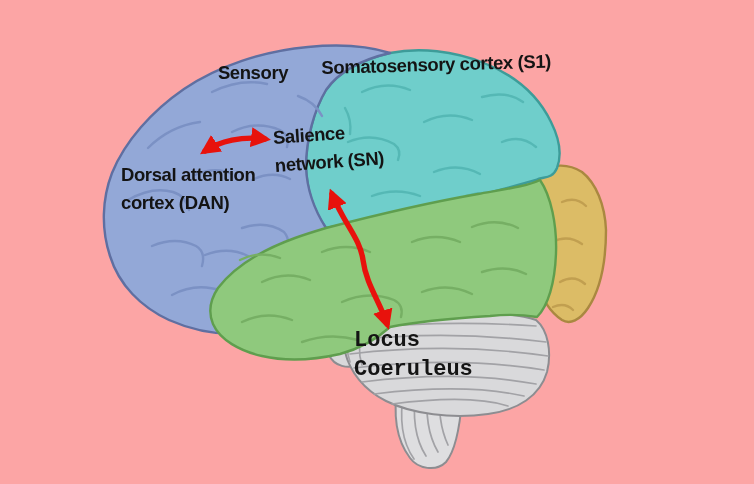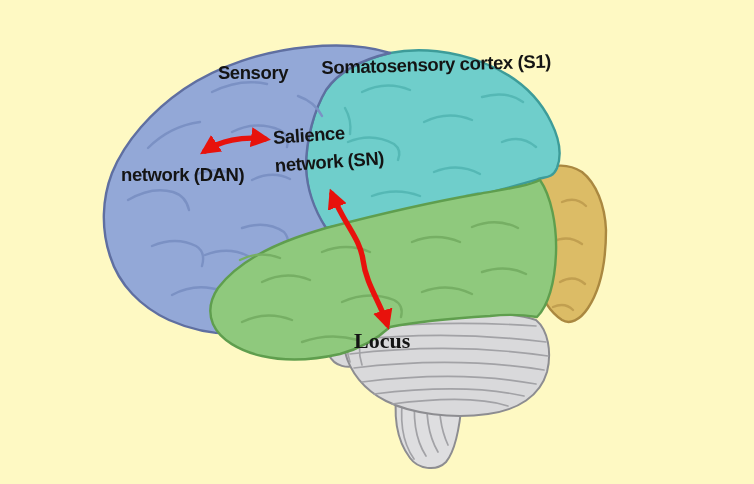--- a/index.html
+++ b/index.html
@@ -1,23 +1,23 @@
 <!DOCTYPE html>
 <html><head>
 <meta charset="utf-8">
 <style>
   html,body{margin:0;padding:0;background:#ffffff;}
   body{width:754px;height:484px;overflow:hidden;}
-  .stage{position:relative;width:754px;height:484px;background:#fef9c3;}
+  .stage{position:relative;width:754px;height:484px;background:#fca5a5;}
   .stage svg{position:absolute;left:0;top:0;}
   .lbl{position:absolute;color:#141414;font-family:"Liberation Sans","DejaVu Sans",sans-serif;
        font-weight:700;font-size:18.5px;line-height:28px;letter-spacing:-0.4px;white-space:nowrap;}
   .lbl span{display:block;}
   .lbl.center{text-align:center;}
-  .lbl.serif{font-family:Liberation Serif, serif;font-size:22px;line-height:29px;letter-spacing:0;}
+  .lbl.serif{font-family:Liberation Mono, monospace;font-size:22px;line-height:29px;letter-spacing:0;}
   #lbl-sensory{left:203px;top:59px;width:100px;}
   #lbl-somato{left:321px;top:54px;transform:rotate(-1.6deg);transform-origin:left top;}
   #lbl-salience{left:272px;top:124px;transform:rotate(-4deg);transform-origin:left top;}
   #lbl-dan{left:121px;top:161px;}
   #lbl-lc{left:354px;top:326px;}
   
   .outline{stroke-width:2.4;stroke-linejoin:round;}
   .frontal-o{stroke:#5f6fa1;}
   .parietal-o{stroke:#3d9c99;}
   .temporal-o{stroke:#5f9e4e;}
@@ -134,20 +134,22 @@
   <div class="lbl" id="lbl-somato">
     <span>Somatosensory cortex (S1)</span>
   </div>
 
   <div class="lbl" id="lbl-salience">
     <span>Salience</span>
     <span>network (SN)</span>
   </div>
 
   <div class="lbl" id="lbl-dan">
-    <span>network (DAN)</span>
+    <span>Dorsal attention</span>
+    <span>cortex (DAN)</span>
   </div>
 
   <div class="lbl serif" id="lbl-lc">
     <span>Locus</span>
+    <span>Coeruleus</span>
   </div>
 
 </div>
 
 </body></html>

